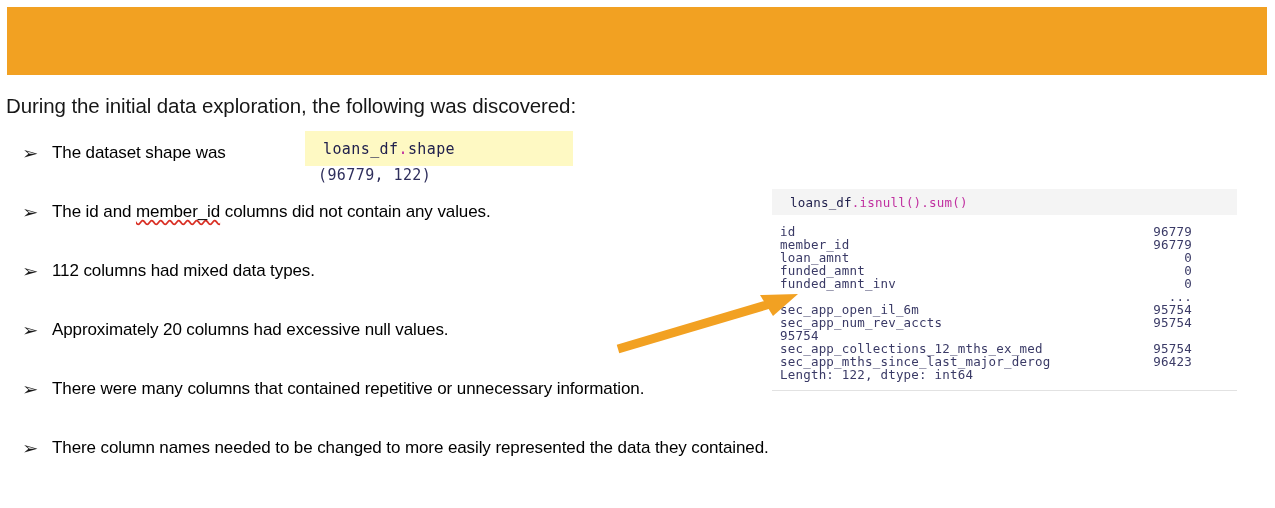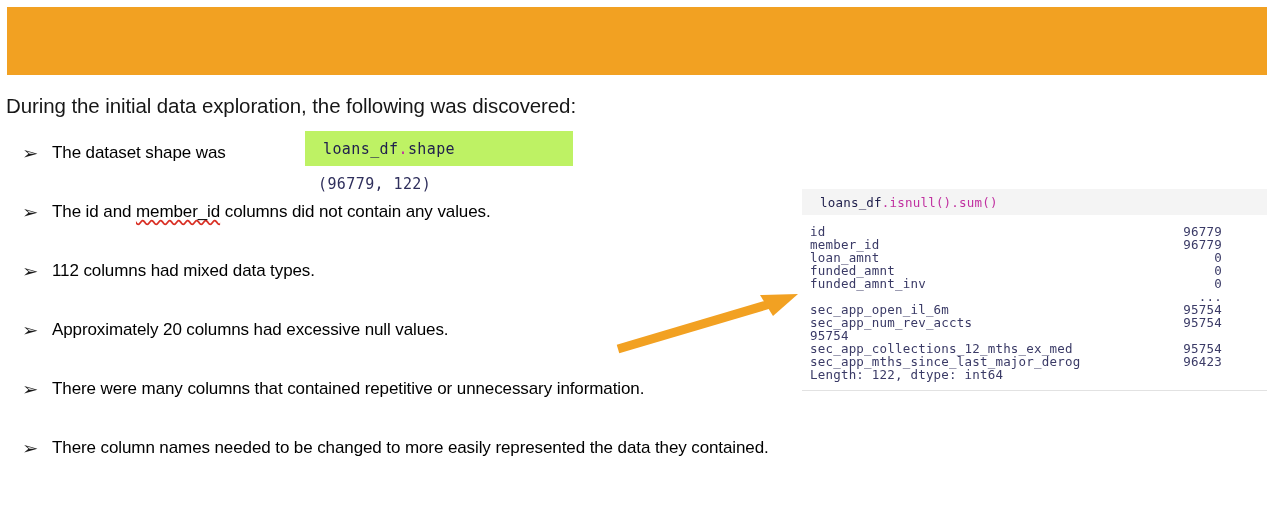--- a/index.html
+++ b/index.html
@@ -73,44 +73,43 @@
   }
 
   
   #shape-snippet {
     position: absolute;
     left: 305px;
     top: 131px;
     width: 268px;
   }
   #shape-code-box {
-    background: #bef264;
+    background: #fef9c3;
     height: 35px;
     display: flex;
     align-items: center;
     padding-left: 18px;
     box-sizing: border-box;
   }
   .codefont {
     font-family: "DejaVu Sans Mono", monospace;
     font-size: 15px;
     letter-spacing: 0.4px;
   }
   .tok-name   { color: #21214d; }
   .tok-punct  { color: #C030A0; }
   #shape-output {
-    margin-top: 9px;
     padding-left: 13px;
     color: #2f2f5c;
   }
 
   
   #isnull-panel {
     position: absolute;
-    left: 802px;
+    left: 772px;
     top: 189px;
     width: 465px;
   }
   #isnull-header {
     background: #F4F4F4;
     height: 26px;
     display: flex;
     align-items: center;
     padding-left: 18px;
     box-sizing: border-box;

